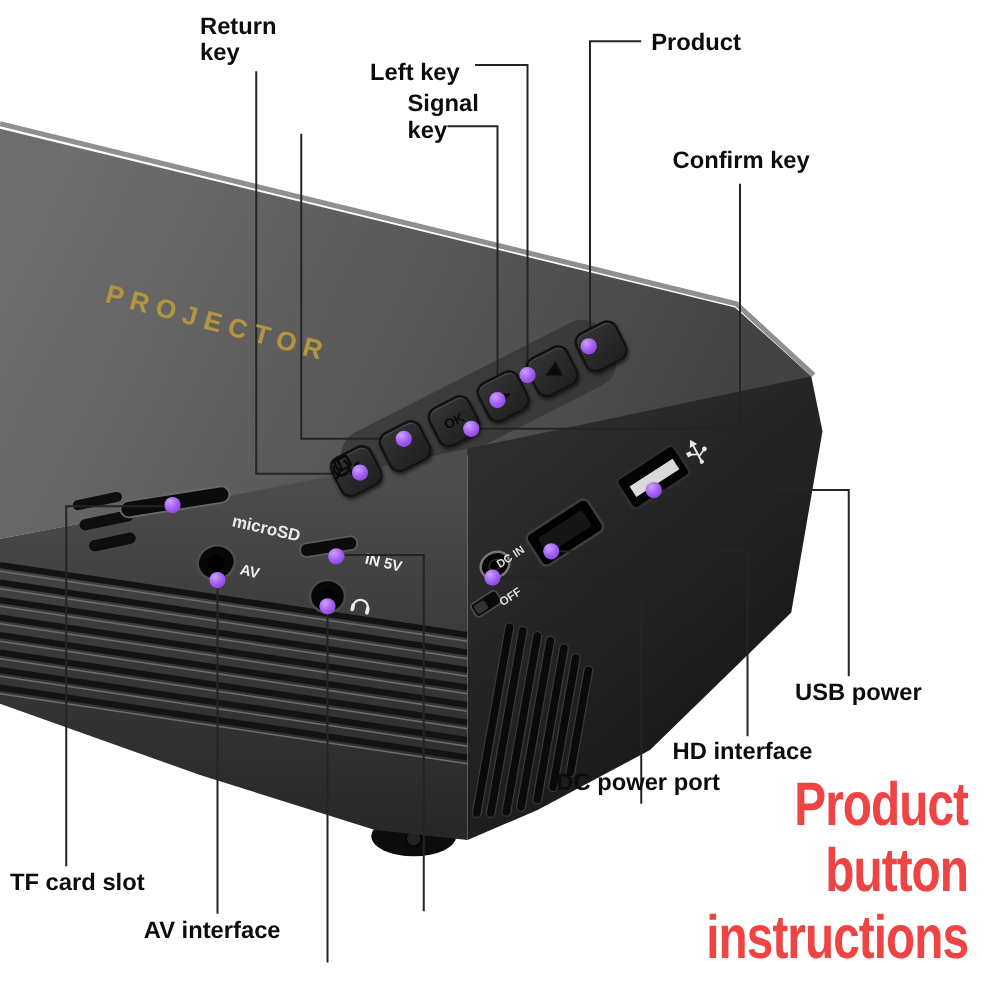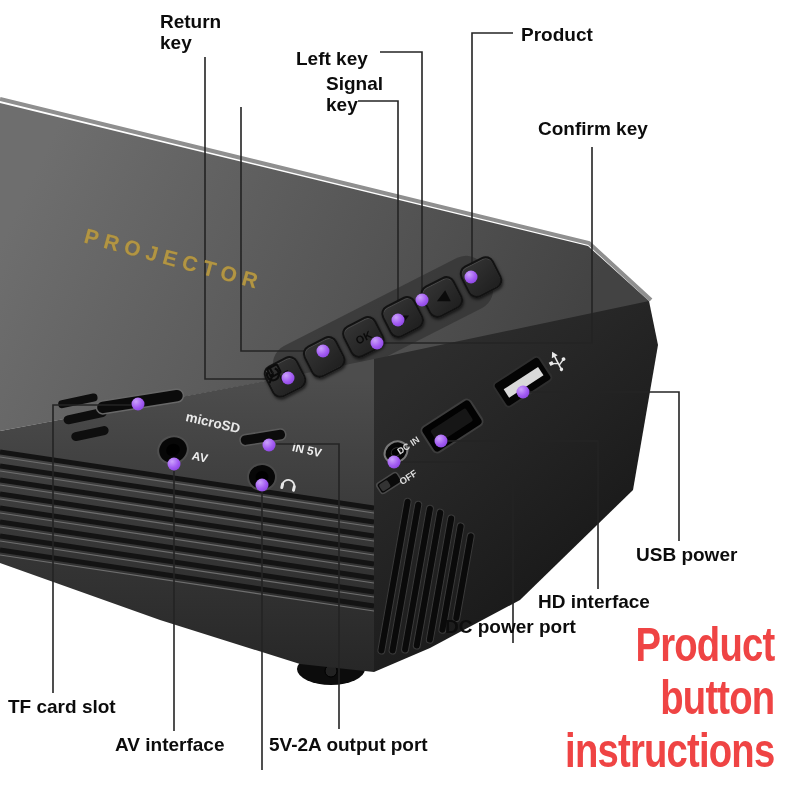--- a/index.html
+++ b/index.html
@@ -242,21 +242,20 @@
 
   <div class="callout center" style="left:160px;top:11px;width:85px">Return
 key</div>
   <div class="callout" style="left:296px;top:48px">Left key</div>
   <div class="callout center" style="left:326px;top:73px;width:56px">Signal
 key</div>
   <div class="callout" style="left:521px;top:24px">Product</div>
   <div class="callout" style="left:538px;top:118px">Confirm key</div>
   <div class="callout" style="left:8px;top:696px">TF card slot</div>
   <div class="callout" style="left:115px;top:734px">AV interface</div>
-  <div class="callout" style="left:269px;top:734px">5V-2A output port</div>
   <div class="callout" style="left:445px;top:616px">DC power port</div>
   <div class="callout" style="left:538px;top:591px">HD interface</div>
   <div class="callout" style="left:636px;top:544px">USB power</div>
 
   <div class="big-title">
     <div>Product</div>
     <div>button</div>
     <div>instructions</div>
   </div>
 

